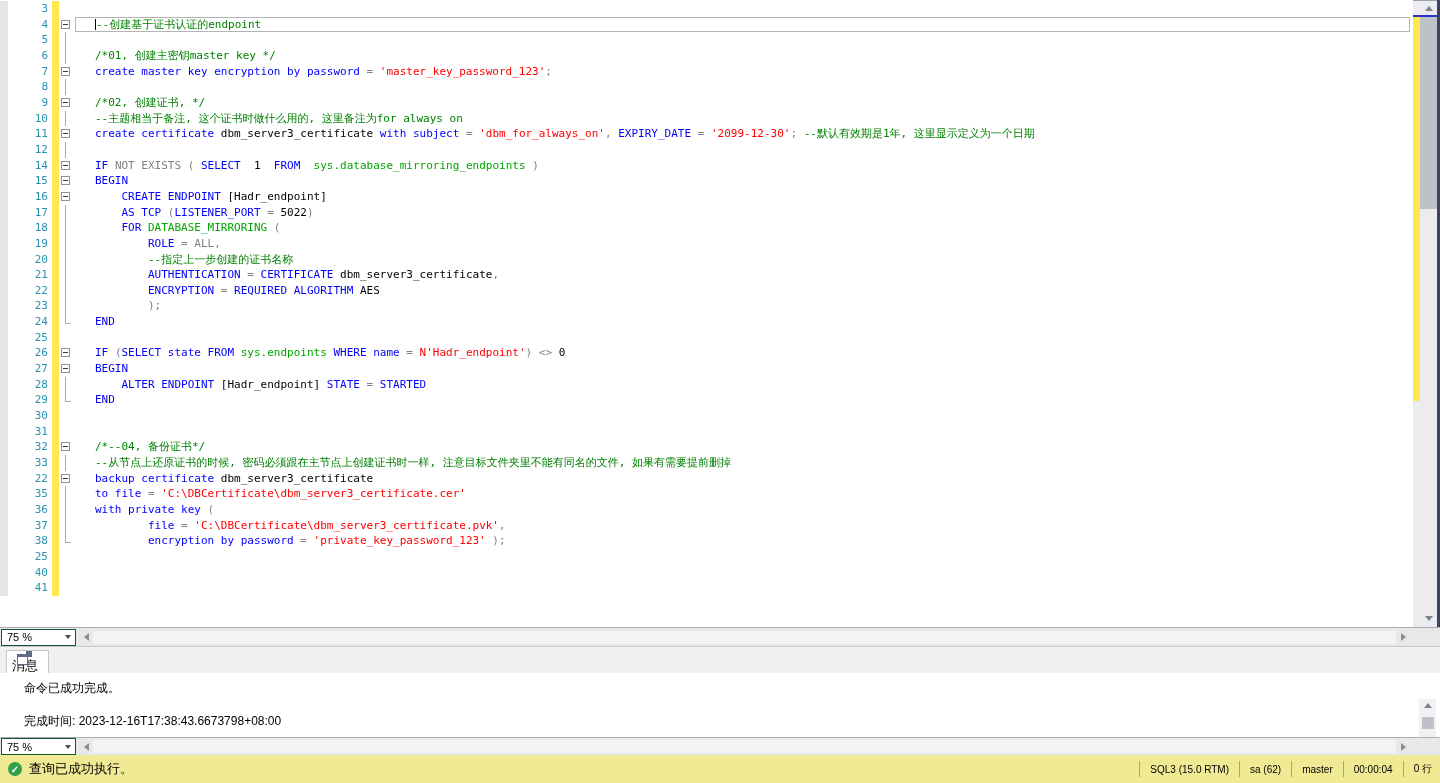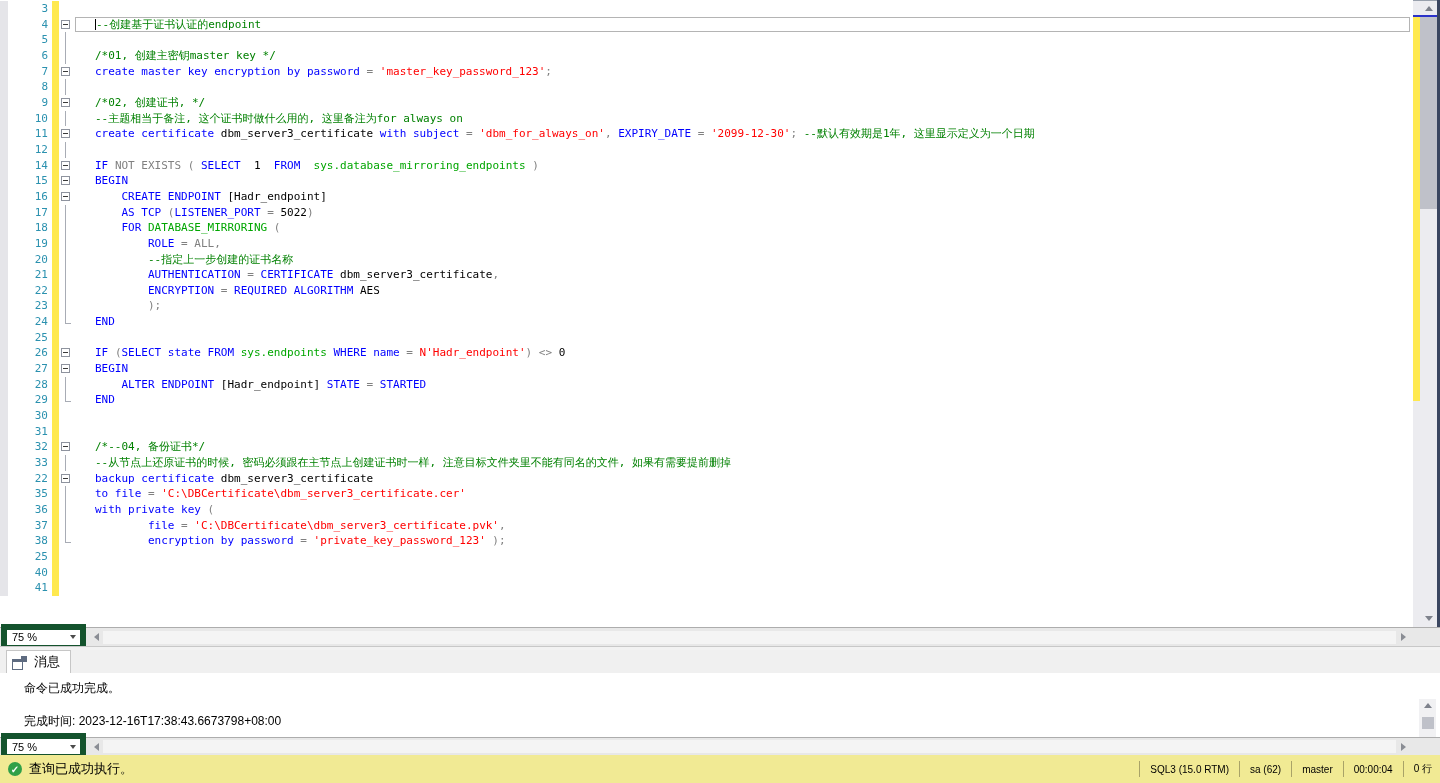--- a/index.html
+++ b/index.html
@@ -34,36 +34,36 @@
   .dark-edge{position:absolute;right:0;top:0;width:3px;height:755px;background:var(--darkedge);}
   
   .tri-u{width:0;height:0;border-left:4px solid transparent;border-right:4px solid transparent;border-bottom:5px solid #7E828C;}
   .tri-d{width:0;height:0;border-left:4px solid transparent;border-right:4px solid transparent;border-top:5px solid #7E828C;}
   .tri-l{width:0;height:0;border-top:4px solid transparent;border-bottom:4px solid transparent;border-right:5px solid #8A8D94;}
   .tri-r{width:0;height:0;border-top:4px solid transparent;border-bottom:4px solid transparent;border-left:5px solid #8A8D94;}
   
   .hrow{position:absolute;left:0;width:1440px;background:#E8E8E8;display:flex;align-items:center;border-top:1px solid #ADADAD;box-sizing:border-box;}
   .hrow1{top:627px;height:19px;}
   .hrow2{top:737px;height:18px;}
-  .combo{flex:none;width:73px;height:15px;margin-left:1px;border:6px solid #14532d;background:#fff;
+  .combo{flex:none;width:73px;height:15px;margin-left:1px;border:1px solid #14532d;background:#fff;
          display:flex;align-items:center;font-size:11px;color:#000;box-sizing:content-box;}
   .combo .lbl{flex:1;padding-left:5px;}
   .combo-arrow{width:15px;display:flex;justify-content:center;}
   .combo-arrow i{border-left:3.5px solid transparent;border-right:3.5px solid transparent;border-top:4px solid #4B4B4B;width:0;height:0;}
   .hsb{flex:1;display:flex;align-items:center;height:100%;margin-left:3px;}
   .sb-btn{flex:none;width:14px;height:100%;display:flex;align-items:center;justify-content:center;}
   .hsb-track{flex:1;height:13px;background:#F4F4F4;}
   .hcorner{flex:none;width:30px;height:100%;}
   
   .split{position:absolute;left:0;top:646px;width:1440px;height:4px;background:#F2F2F2;border-top:1px solid #C8C8C8;box-sizing:border-box;}
   
   .messages{position:absolute;left:0;top:650px;width:1440px;height:87px;background:#fff;}
   .tabrow{height:23px;background:#F0F0F0;display:flex;align-items:flex-end;padding-left:6px;}
   .tab{display:inline-flex;align-items:center;gap:6px;height:22px;padding:0 10px 0 5px;background:#fff;
-       border:1px solid #C6C6C6;border-bottom:none;font-size:13px;color:#000;}
+       border:1px solid #C6C6C6;border-bottom:none;font-size:13px;color:#000;flex-direction:column;}
   .msg-icon{position:relative;width:16px;height:13px;display:inline-block;}
   .msg-icon::before{content:"";position:absolute;left:0;top:3px;width:9px;height:9px;background:#fff;border:1px solid #5E6B80;box-shadow:inset 0 2px 0 #5E6B80;}
   .msg-icon::after{content:"";position:absolute;left:9px;top:0;width:6px;height:6px;background:#5E6B80;}
   .msg-content{position:relative;height:72px;font-size:12px;color:#000;}
   .msg-line1{padding:7px 0 0 24px;}
   .msg-line2{padding:16px 0 0 24px;}
   .msg-vscroll{position:absolute;right:4px;top:26px;width:17px;height:50px;background:#F1F1F3;}
   .msg-vscroll .vbtn{position:absolute;left:0;width:17px;height:12px;display:flex;align-items:center;justify-content:center;}
   .msg-vscroll .vbtn.up{top:0;} .msg-vscroll .vbtn.down{bottom:0;}
   .msg-thumb{position:absolute;left:2.5px;top:18px;width:12px;height:12px;background:#BFC1C9;}

